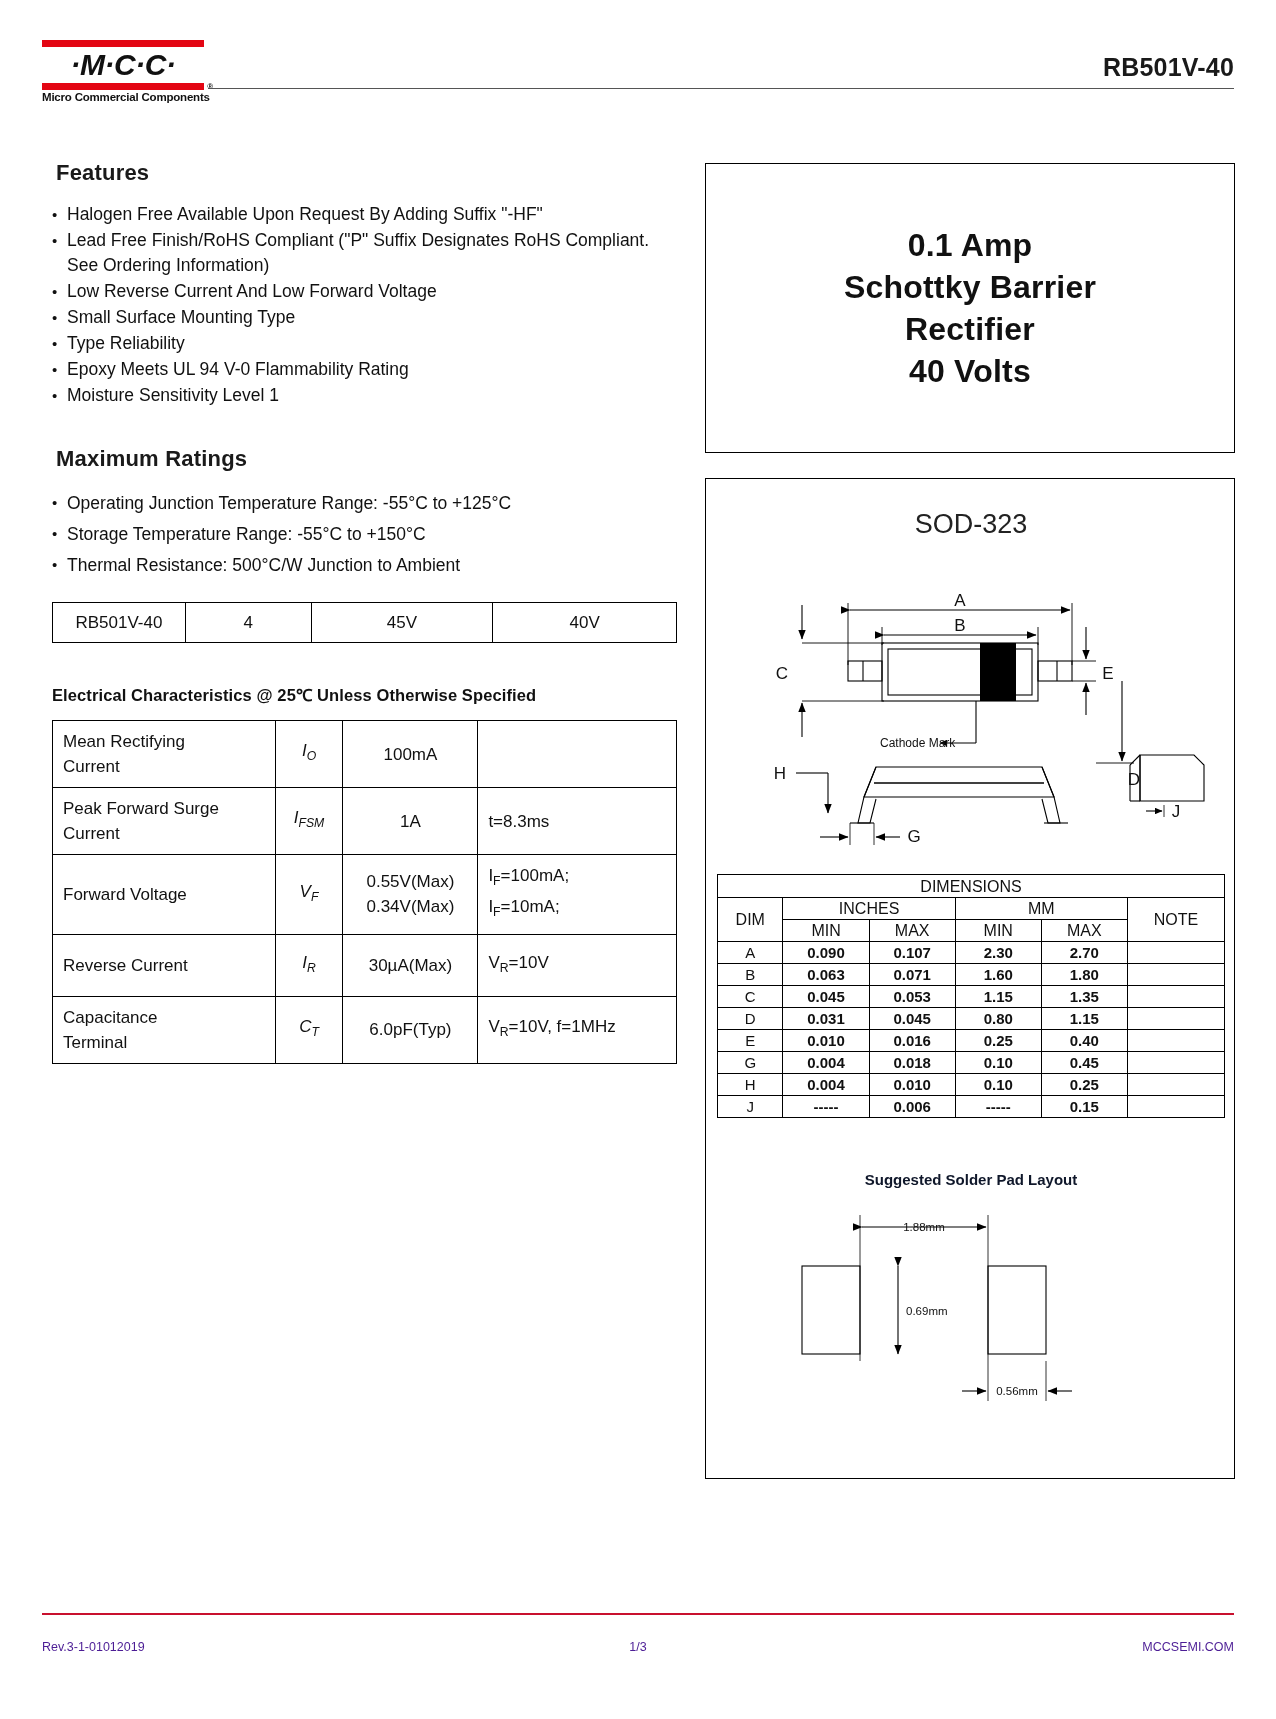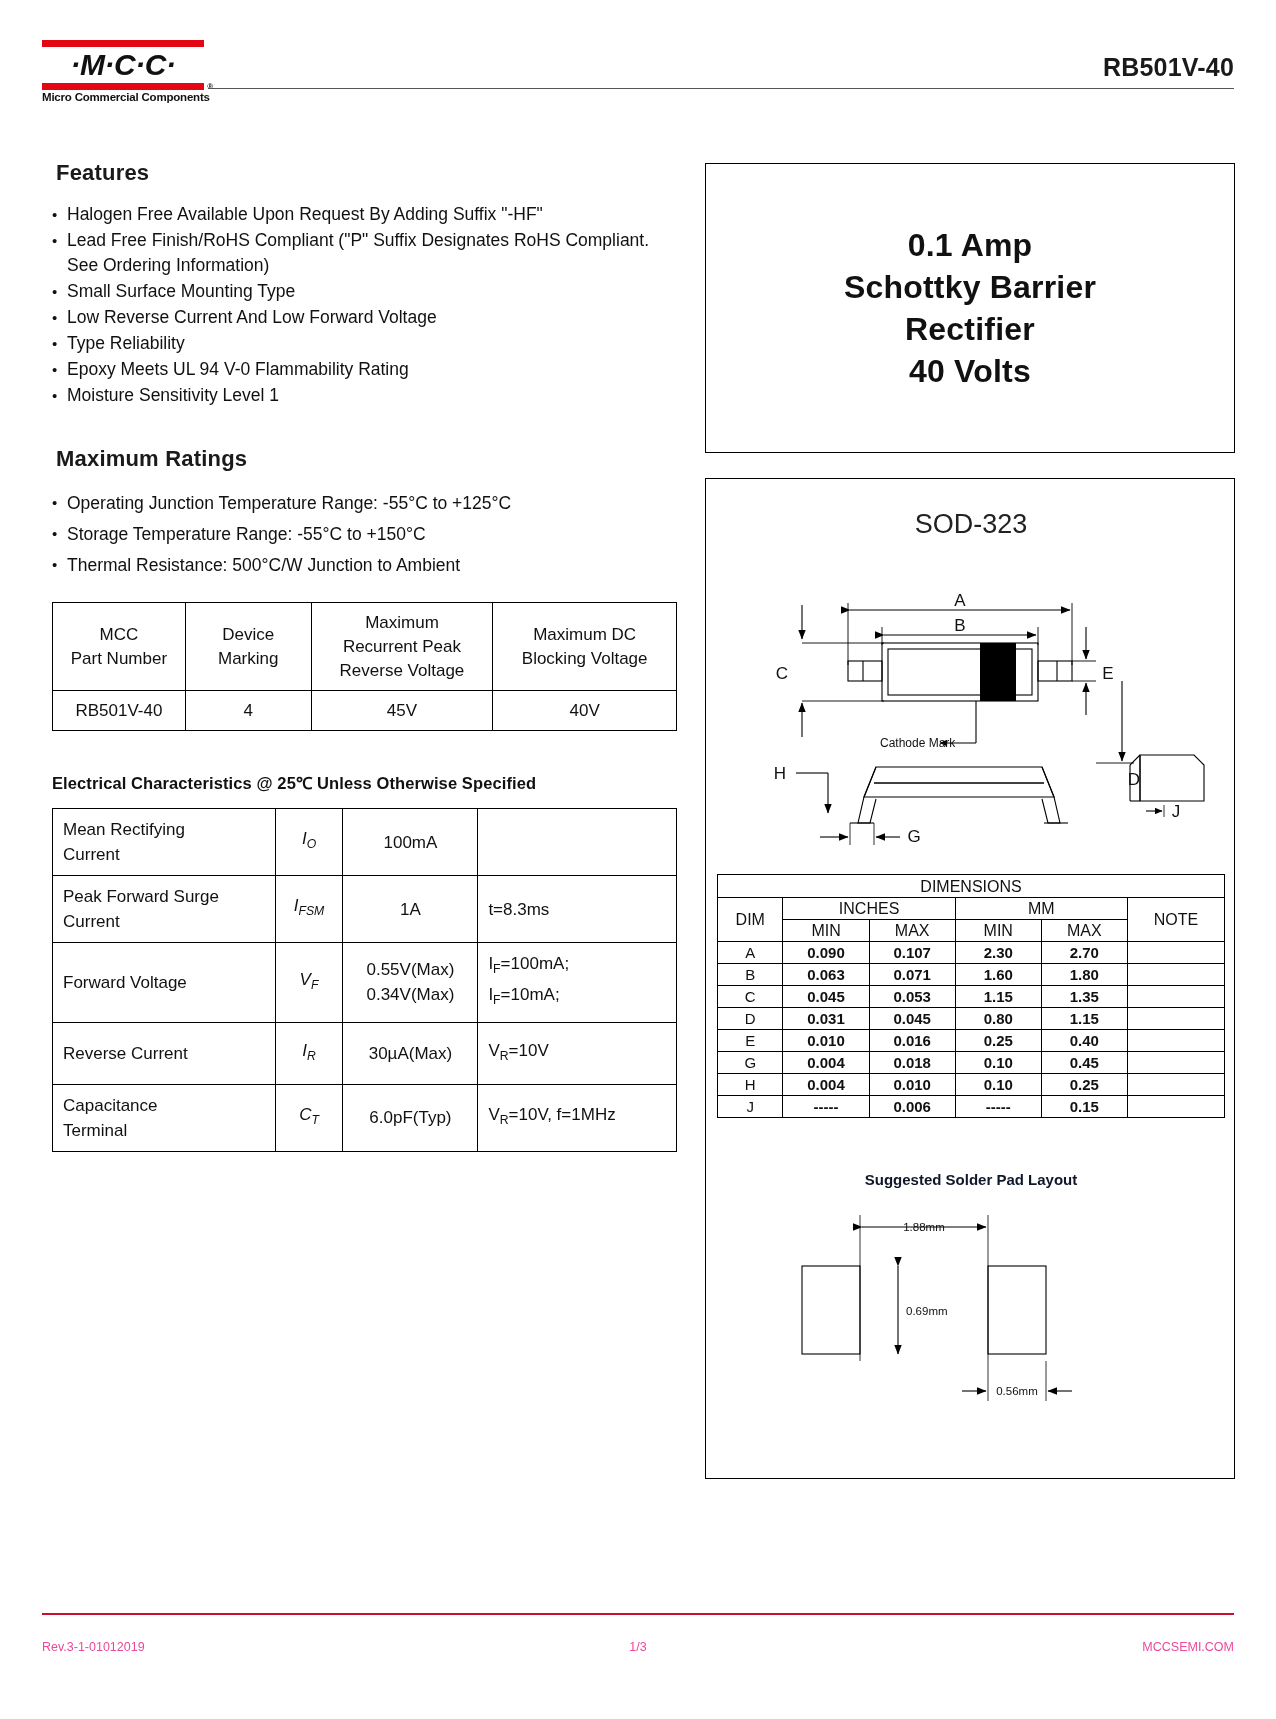--- a/index.html
+++ b/index.html
@@ -129,21 +129,21 @@
   table.dimtbl td.plain { font-weight:normal; }
   table.dimtbl td.hd { font-weight:normal; font-size:16px; }
   table.dimtbl tr.title-row td { font-weight:normal; font-size:16px; height:23px; }
   table.dimtbl tr.data td { height:22px; }
   table.dimtbl col.cdim { width:54px; }
   table.dimtbl col.cval { width:71px; }
   table.dimtbl col.cnote { width:80px; }
 
   
   #footer-rule { position:absolute; left:42px; top:1613px; width:1192px; height:2px; background:#c8102e; }
-  #footer { position:absolute; left:42px; top:1640px; width:1192px; height:30px; font-size:12.5px; color:#ec4899; }
+  #footer { position:absolute; left:42px; top:1640px; width:1192px; height:30px; font-size:12.5px; color:#4c1d95; }
   #footer-rev { position:absolute; left:0; top:0; }
   #footer-page { position:absolute; left:0; top:0; width:1192px; text-align:center; }
   #footer-site { position:absolute; right:0; top:0; }
 </style>
 </head>
 <body>
 
 <div id="header">
   <div id="logo-block">
     <div class="logo-bar top"></div>
@@ -157,48 +157,42 @@
   <div id="header-rule"></div>
   <div id="part-number">RB501V-40</div>
 </div>
 
 <div id="left-col">
 
   <div class="section-title">Features</div>
   <ul class="bullets" id="features-list">
       <li>Halogen Free Available Upon Request By Adding Suffix "-HF"</li>
       <li>Lead Free Finish/RoHS Compliant ("P" Suffix Designates RoHS Compliant. See Ordering Information)</li>
+      <li>Low Reverse Current And Low Forward Voltage</li>
       <li>Small Surface Mounting Type</li>
-      <li>Low Reverse Current And Low Forward Voltage</li>
       <li>Type Reliability</li>
       <li>Epoxy Meets UL 94 V-0 Flammability Rating</li>
       <li>Moisture Sensitivity Level 1</li>
     </ul>
 
   <div class="section-title" id="maximum-ratings-title">Maximum Ratings</div>
   <ul class="bullets" id="ratings-list">
       <li>Operating Junction Temperature Range: -55°C to +125°C</li>
       <li>Storage Temperature Range: -55°C to +150°C</li>
       <li>Thermal Resistance: 500°C/W Junction to Ambient</li>
     </ul>
 
   <table class="dt" id="part-table">
     <colgroup>
         <col class="c1">
         <col class="c2">
         <col class="c3">
         <col class="c4">
       </colgroup>
     <tbody id="part-table-body">
-        <tr class="hdr">
-          <td>MCC<br>Part Number</td>
-          <td>Device<br>Marking</td>
-          <td>Maximum<br>Recurrent Peak<br>Reverse Voltage</td>
-          <td>Maximum DC<br>Blocking Voltage</td>
-        </tr>
         <tr class="datarow">
           <td>RB501V-40</td>
           <td>4</td>
           <td>45V</td>
           <td>40V</td>
         </tr>
       </tbody>
   </table>
 
   <div id="ec-heading">Electrical Characteristics @ 25℃ Unless Otherwise Specified</div>

